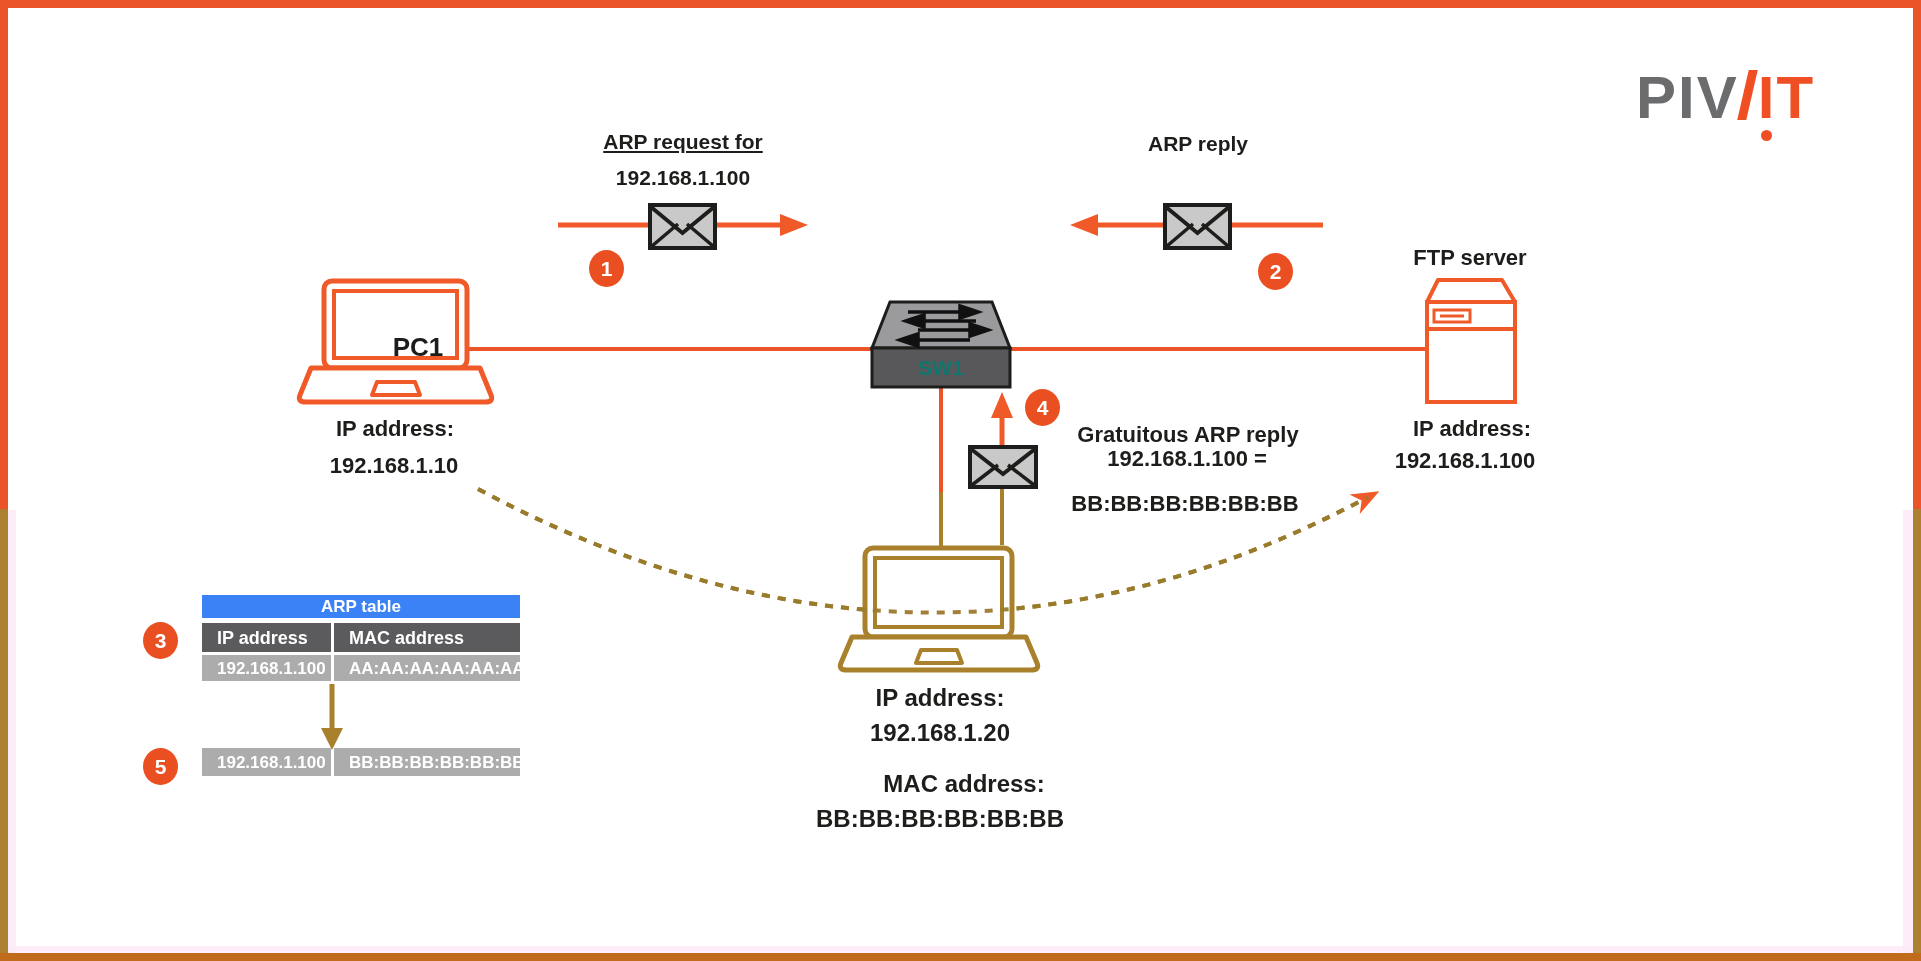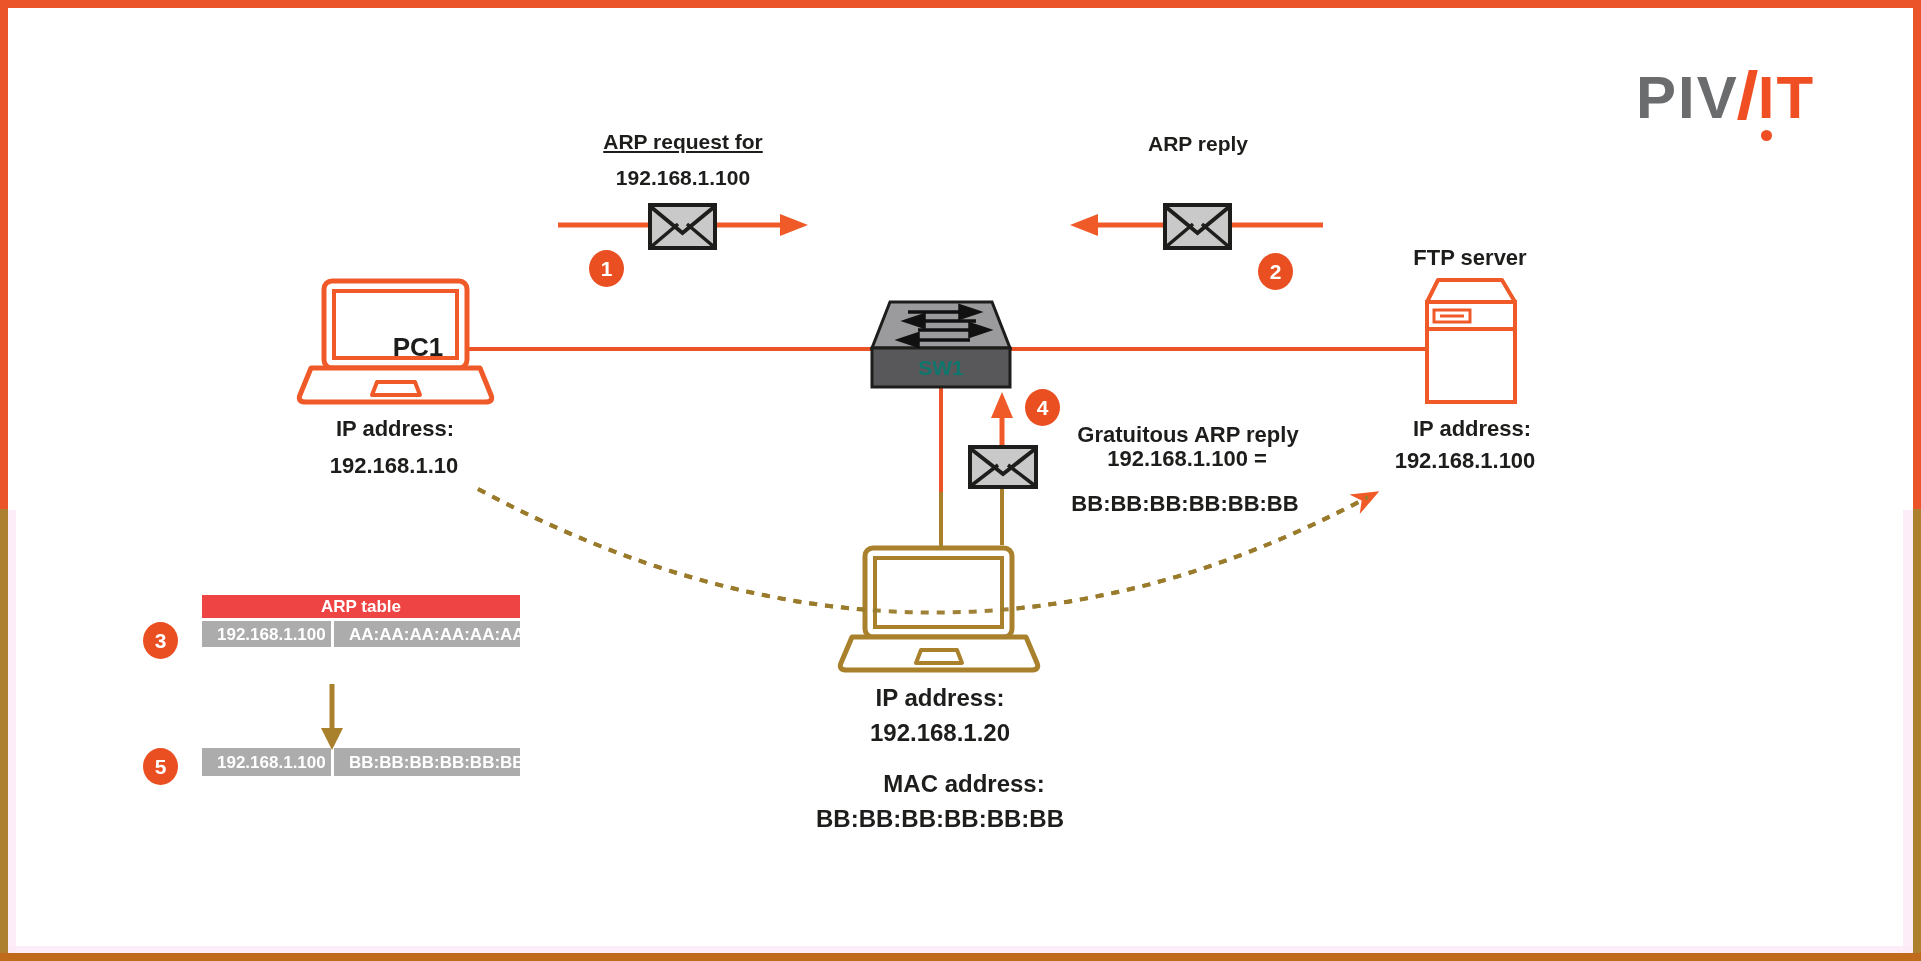--- a/index.html
+++ b/index.html
@@ -21,21 +21,21 @@
   .lbl{position:absolute;transform:translateX(-50%);white-space:nowrap;font-weight:bold;
        color:#1d1d1b;text-align:center;line-height:1;}
   .s21{font-size:21px;} .s22{font-size:22px;} .s24{font-size:24px;} .s26{font-size:26px;}
   .white{color:#0f766e;}
   
   .badge{position:absolute;width:35px;height:37px;border-radius:50%;background:#EA4F21;
          color:#fff;font-weight:bold;font-size:21px;display:flex;align-items:center;
          justify-content:center;}
   
   .arp-table{position:absolute;left:202px;top:595px;width:318px;}
-  .arp-header{height:23px;background:#ef4444;color:#fff;font-size:17px;font-weight:bold;
+  .arp-header{height:23px;background:#3b82f6;color:#fff;font-size:17px;font-weight:bold;
               text-align:center;line-height:24px;}
   .arp-cols{display:grid;grid-template-columns:129px 186px;column-gap:3px;margin-top:5px;}
   .arp-cell{background:#5B5B5D;color:#fff;font-size:18px;font-weight:bold;height:29px;
             line-height:30px;padding-left:15px;box-sizing:border-box;}
   .arp-row{margin-top:3px;}
   .arp-data{background:#ACACAC;color:#fff;font-size:17px;font-weight:bold;height:26px;
             line-height:27px;padding-left:15px;box-sizing:border-box;}
   .arp-updated{position:absolute;left:202px;top:748px;width:318px;display:grid;
                grid-template-columns:129px 186px;column-gap:3px;}
   .arp-updated .arp-data{height:28px;line-height:29px;}
@@ -175,20 +175,24 @@
   <div class="lbl s22" style="left:1472px;top:418px;">IP address:</div>
   <div class="lbl s22" style="left:1465px;top:450px;">192.168.1.100</div>
 
   <div class="lbl s24" style="left:940px;top:686px;">IP address:</div>
   <div class="lbl s24" style="left:940px;top:721px;">192.168.1.20</div>
   <div class="lbl s24" style="left:936px;top:772px;margin-left:28px;">MAC address:</div>
   <div class="lbl s24" style="left:940px;top:807px;">BB:BB:BB:BB:BB:BB</div>
 
   <div class="arp-table">
     <div class="arp-header">ARP table</div>
+    <div class="arp-cols">
+      <div class="arp-cell">IP address</div>
+      <div class="arp-cell">MAC address</div>
+    </div>
     <div class="arp-cols arp-row">
       <div class="arp-data">192.168.1.100</div>
       <div class="arp-data">AA:AA:AA:AA:AA:AA</div>
     </div>
   </div>
   <div class="arp-updated">
     <div class="arp-data">192.168.1.100</div>
     <div class="arp-data">BB:BB:BB:BB:BB:BB</div>
   </div>
   <div class="badge" style="left:143px;top:622px;">3</div>

